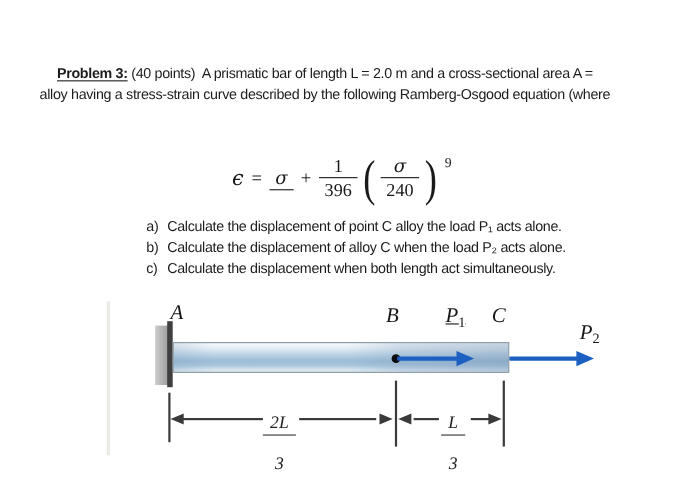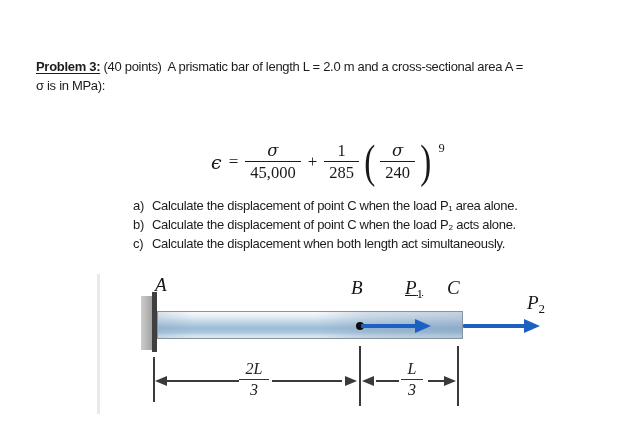--- a/index.html
+++ b/index.html
@@ -3,21 +3,21 @@
 <meta charset="utf-8">
 <style>
   html,body{margin:0;padding:0;}
   body{
     width:625px;height:434px;position:relative;background:#ffffff;overflow:hidden;
     font-family:"Liberation Sans","DejaVu Sans",sans-serif;color:#1c1c1c;
   }
   
   .prob-text{
     position:absolute;left:36px;top:58px;
-    font-size:13px;line-height:18.5px;letter-spacing:-0.3px;
+    font-size:13px;line-height:18.5px;letter-spacing:-0.3px;text-align:center;
   }
   .tline{white-space:pre;}
   .prob-title{
     font-weight:bold;
     text-decoration:underline;
     text-underline-offset:2px;
   }
   
   .equation{
     position:absolute;left:211px;top:140px;
@@ -86,64 +86,63 @@
   .tri-right{border-left:12px solid #3a3a3a;}
   .d1-tl{left:60px;}
   .d1-tr{left:250px;}
   .d2-tl{left:267px;}
   .d2-tr{left:349px;}
   .dim-frac{
     font-family:"Liberation Serif","DejaVu Serif",serif;font-style:italic;
     font-size:16px;text-align:center;color:#222;top:87px;
     display:flex;flex-direction:column;align-items:stretch;
   }
-  .dim-frac span{position:static;line-height:20px;}
+  .dim-frac span{position:static;line-height:20px;margin-top:16px;}
   .dim-frac .dnum{border-bottom:1.4px solid #333;padding:0 3px;}
   .df1{left:144px;width:30px;}
   .df2{left:306px;width:22px;}
 </style>
 </head>
 <body>
 
 <div>
 
   <div class="prob-text">
     <div class="tline"><span class="prob-title">Problem 3:</span><span> (40 points)  A prismatic bar of length L = 2.0 m and a cross-sectional area A =</span></div>
-    <div class="tline">σ is in MPa):</div>
+    <div class="tline">alloy having a stress-strain curve described by the following Ramberg-Osgood equation (where</div>
   </div>
 
   <div class="equation">
     <span class="eq-var">ϵ</span>
     <span class="eq-op">=</span>
     <span class="frac">
       <span class="num gvar">σ</span>
-      <span class="den">45,000</span>
     </span>
     <span class="eq-op">+</span>
     <span class="frac">
       <span class="num">1</span>
-      <span class="den">285</span>
+      <span class="den">396</span>
     </span>
     <span class="paren">(</span>
     <span class="frac">
       <span class="num gvar">σ</span>
       <span class="den">240</span>
     </span>
     <span class="paren">)</span>
     <span class="exp">9</span>
   </div>
 
   <div class="tasks">
     <div class="task">
       <span class="marker">a)</span>
-      <span>Calculate the displacement of point C when the load P₁ area alone.</span>
+      <span>Calculate the displacement of point C alloy the load P₁ acts alone.</span>
     </div>
     <div class="task">
       <span class="marker">b)</span>
-      <span>Calculate the displacement of point C when the load P₂ acts alone.</span>
+      <span>Calculate the displacement of alloy C when the load P₂ acts alone.</span>
     </div>
     <div class="task">
       <span class="marker">c)</span>
       <span>Calculate the displacement when both length act simultaneously.</span>
     </div>
   </div>
 
   <div class="figure">
     <div class="scan-edge"></div>
 

